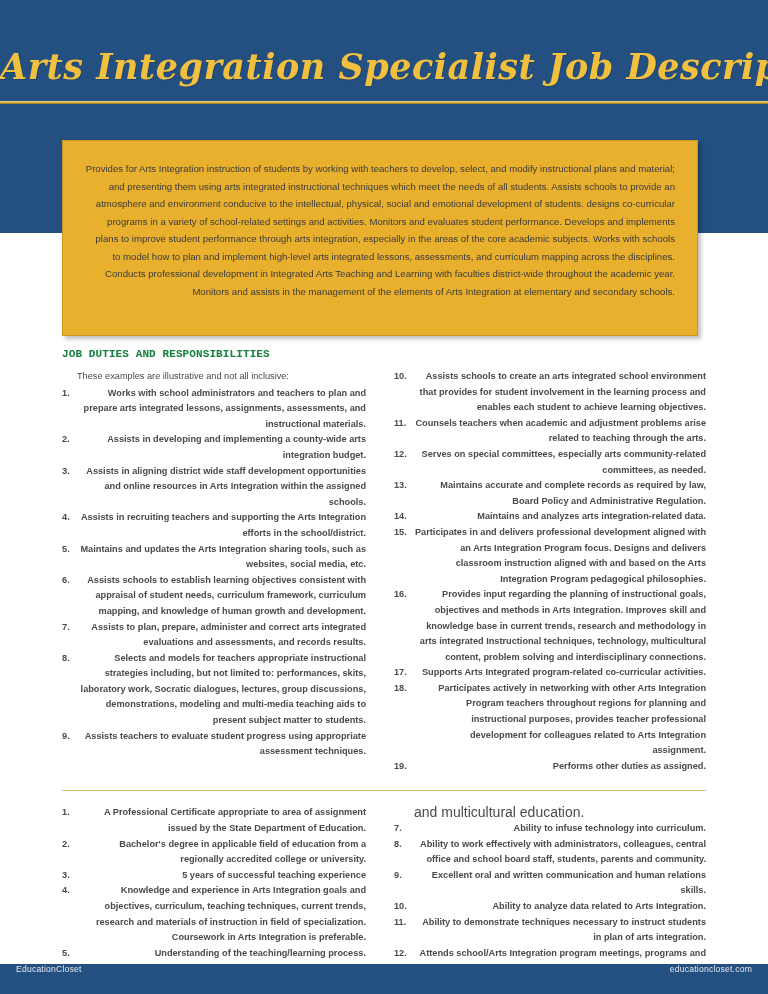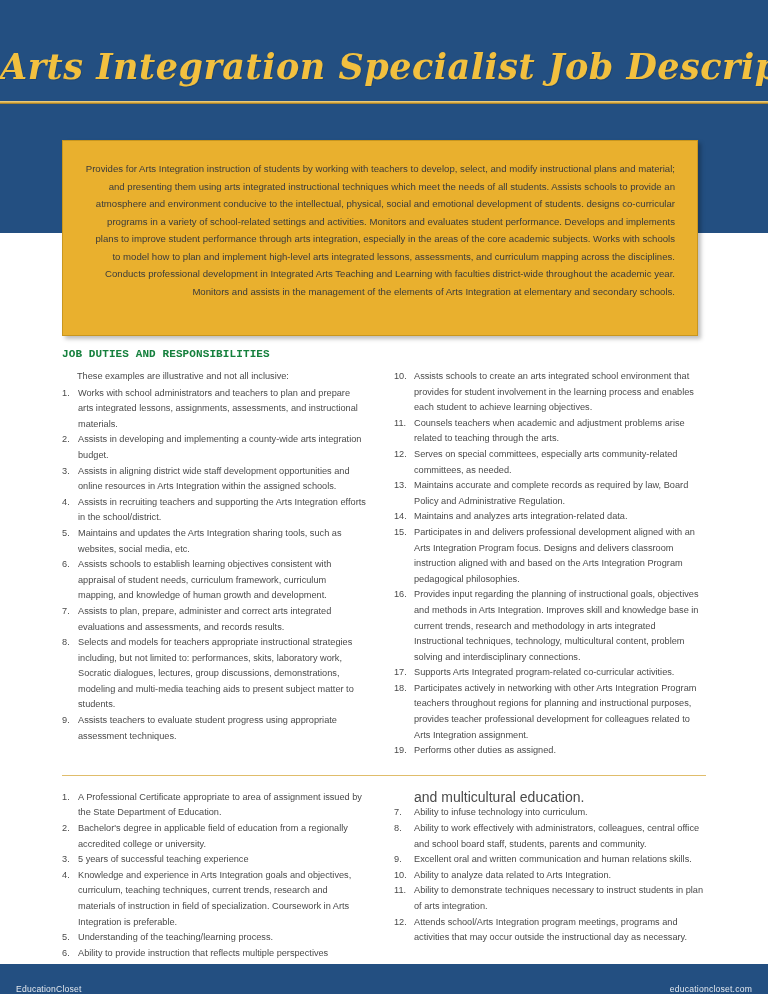--- a/index.html
+++ b/index.html
@@ -106,21 +106,22 @@
     list-style: none;
     counter-reset: item;
   }
   ol.numlist li {
     position: relative;
     color: #4a4a4a;
     font-size: 9.2px;
     line-height: 15.6px;
     padding-left: 16px;
     margin-bottom: 0px;
-    text-align: left;
+    text-align: right;
+    font-weight: bold;
   }
   ol.numlist li::before {
     counter-increment: item;
     content: counter(item) ".";
     position: absolute;
     left: 0;
     width: 14px;
     text-align: left;
   }
   ol.numlist.start-wide li { padding-left: 20px; }
@@ -135,21 +136,21 @@
   }
 
   
   .footer {
     position: absolute;
     left: 0; bottom: 0;
     width: 768px;
     height: 30px;
     background: #234f81;
     display: flex;
-    align-items: flex-end;
+    align-items: flex-start;
     justify-content: space-between;
     padding: 0 16px;
   }
   .footer-text {
     color: #e4e9ef;
     font-size: 8.6px;
     letter-spacing: 0.2px;
   }
 </style>
 </head>

